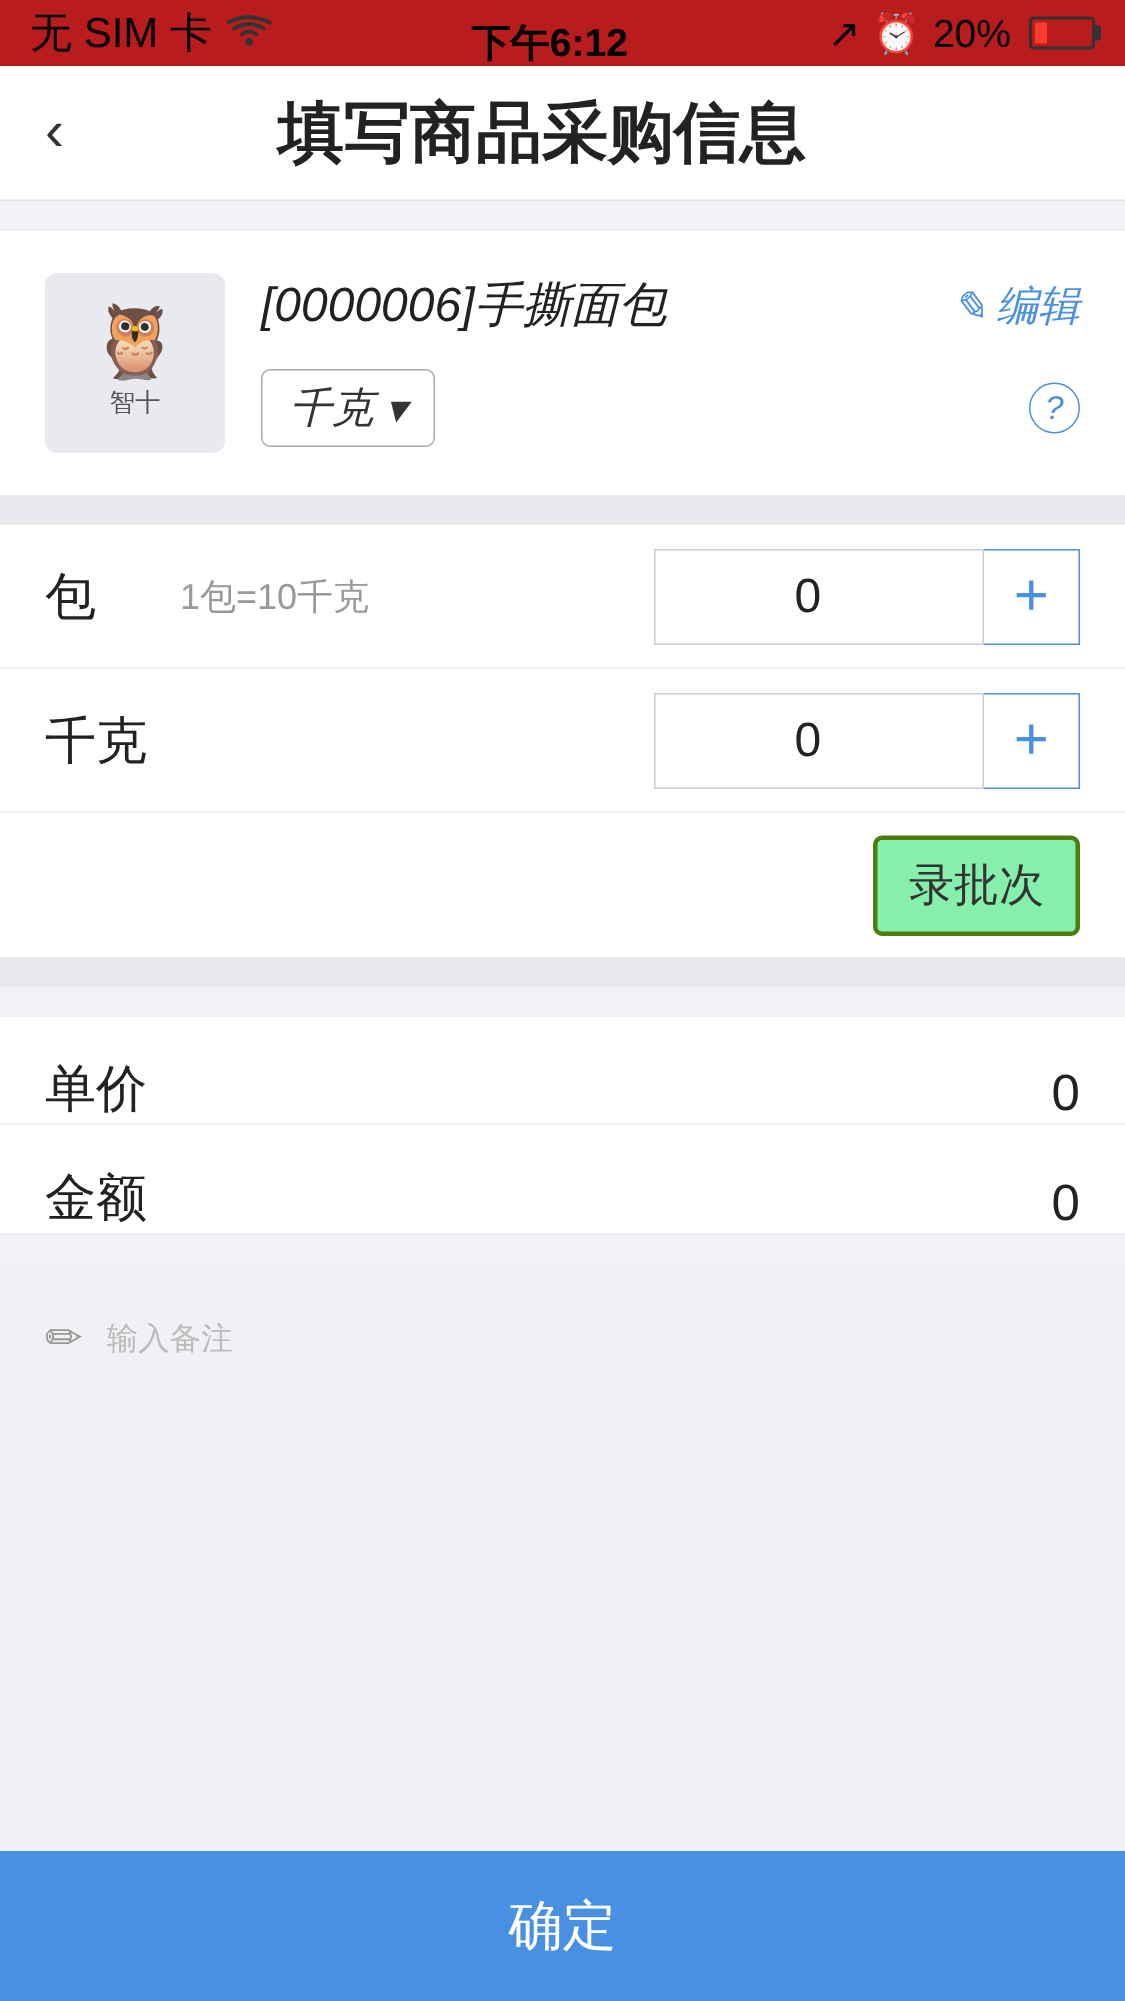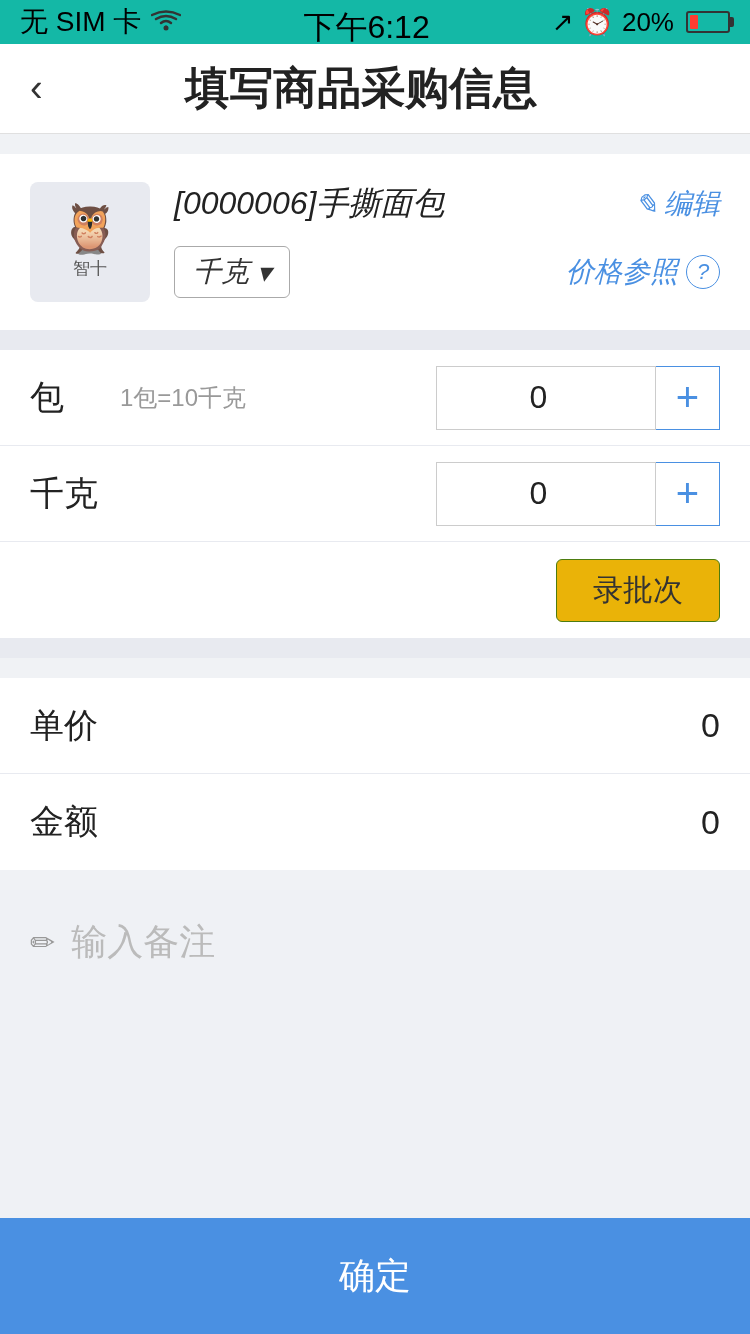--- a/index.html
+++ b/index.html
@@ -11,27 +11,27 @@
       background: #f0f2f5;
       font-size: 32px;
     }
 
     
     .status-bar {
       display: flex;
       align-items: center;
       justify-content: space-between;
       height: 44px;
-      background: #14b8a6;
+      background: #b91c1c;
       padding: 0 20px;
       font-size: 28px;
       font-weight: 500;
     }
     .status-left { display: flex; align-items: center; gap: 10px; }
-    .status-center { font-size: 32px; font-weight: 400; margin-top: 12px; }
+    .status-center { font-size: 26px; font-weight: 700; margin-top: 12px; }
     .status-right { display: flex; align-items: center; gap: 8px; font-size: 26px; }
     .battery-icon {
       display: inline-block;
       width: 44px;
       height: 22px;
       border: 2px solid #333;
       border-radius: 3px;
       position: relative;
       margin-left: 4px;
     }
@@ -228,39 +228,39 @@
       height: 96px;
       background: #fff;
       border-bottom: none;
     }
     .summary-text {
       font-size: 34px;
       color: #222;
     }
     .record-btn {
       margin-left: auto;
-      border: 1px solid #4d7c0f;
+      border: 3px solid #4d7c0f;
       border-radius: 6px;
-      padding: 10px 36px;
+      padding: 10px 21px;
       font-size: 30px;
       color: #333;
-      background: #eab308;
+      background: #86efac;
       cursor: pointer;
     }
 
     
     .price-section {
       background: #fff;
       margin-top: 20px;
     }
     .price-row {
       display: flex;
-      align-items: center;
+      align-items: flex-end;
       padding: 0 30px;
-      height: 96px;
+      height: 72px;
       border-bottom: 1px solid #e8eaf0;
     }
     .price-label {
       font-size: 34px;
       color: #222;
     }
     .price-value {
       margin-left: auto;
       font-size: 34px;
       color: #222;
@@ -274,37 +274,37 @@
       min-height: 100px;
       display: flex;
       align-items: center;
       gap: 16px;
     }
     .note-icon {
       font-size: 30px;
       color: #999;
     }
     .note-placeholder {
-      font-size: 36px;
+      font-size: 21px;
       color: #bbb;
     }
 
     
     .content-spacer {
       height: 300px;
       background: #eff1f5;
     }
 
     
     .confirm-btn {
       position: fixed;
       bottom: 0;
       left: 0;
       width: 750px;
-      height: 116px;
+      height: 100px;
       background: #4a90e2;
       color: #fff;
       font-size: 36px;
       font-weight: 500;
       display: flex;
       align-items: center;
       justify-content: center;
       cursor: pointer;
     }
 
@@ -360,21 +360,20 @@
       </span>
     </div>
     <div class="unit-row">
       <div style="display:flex;align-items:center;">
         <div class="unit-select">
           <span>千克</span>
           <span>▾</span>
         </div>
       </div>
       <div class="price-ref">
-        <span>价格参照</span>
         <span style="border:1px solid #4a90e2;border-radius:50%;width:34px;height:34px;display:flex;align-items:center;justify-content:center;font-size:22px;">?</span>
       </div>
     </div>
   </div>
 </div>
 
 <div class="section-divider"></div>
 
 <div class="input-section">
 

